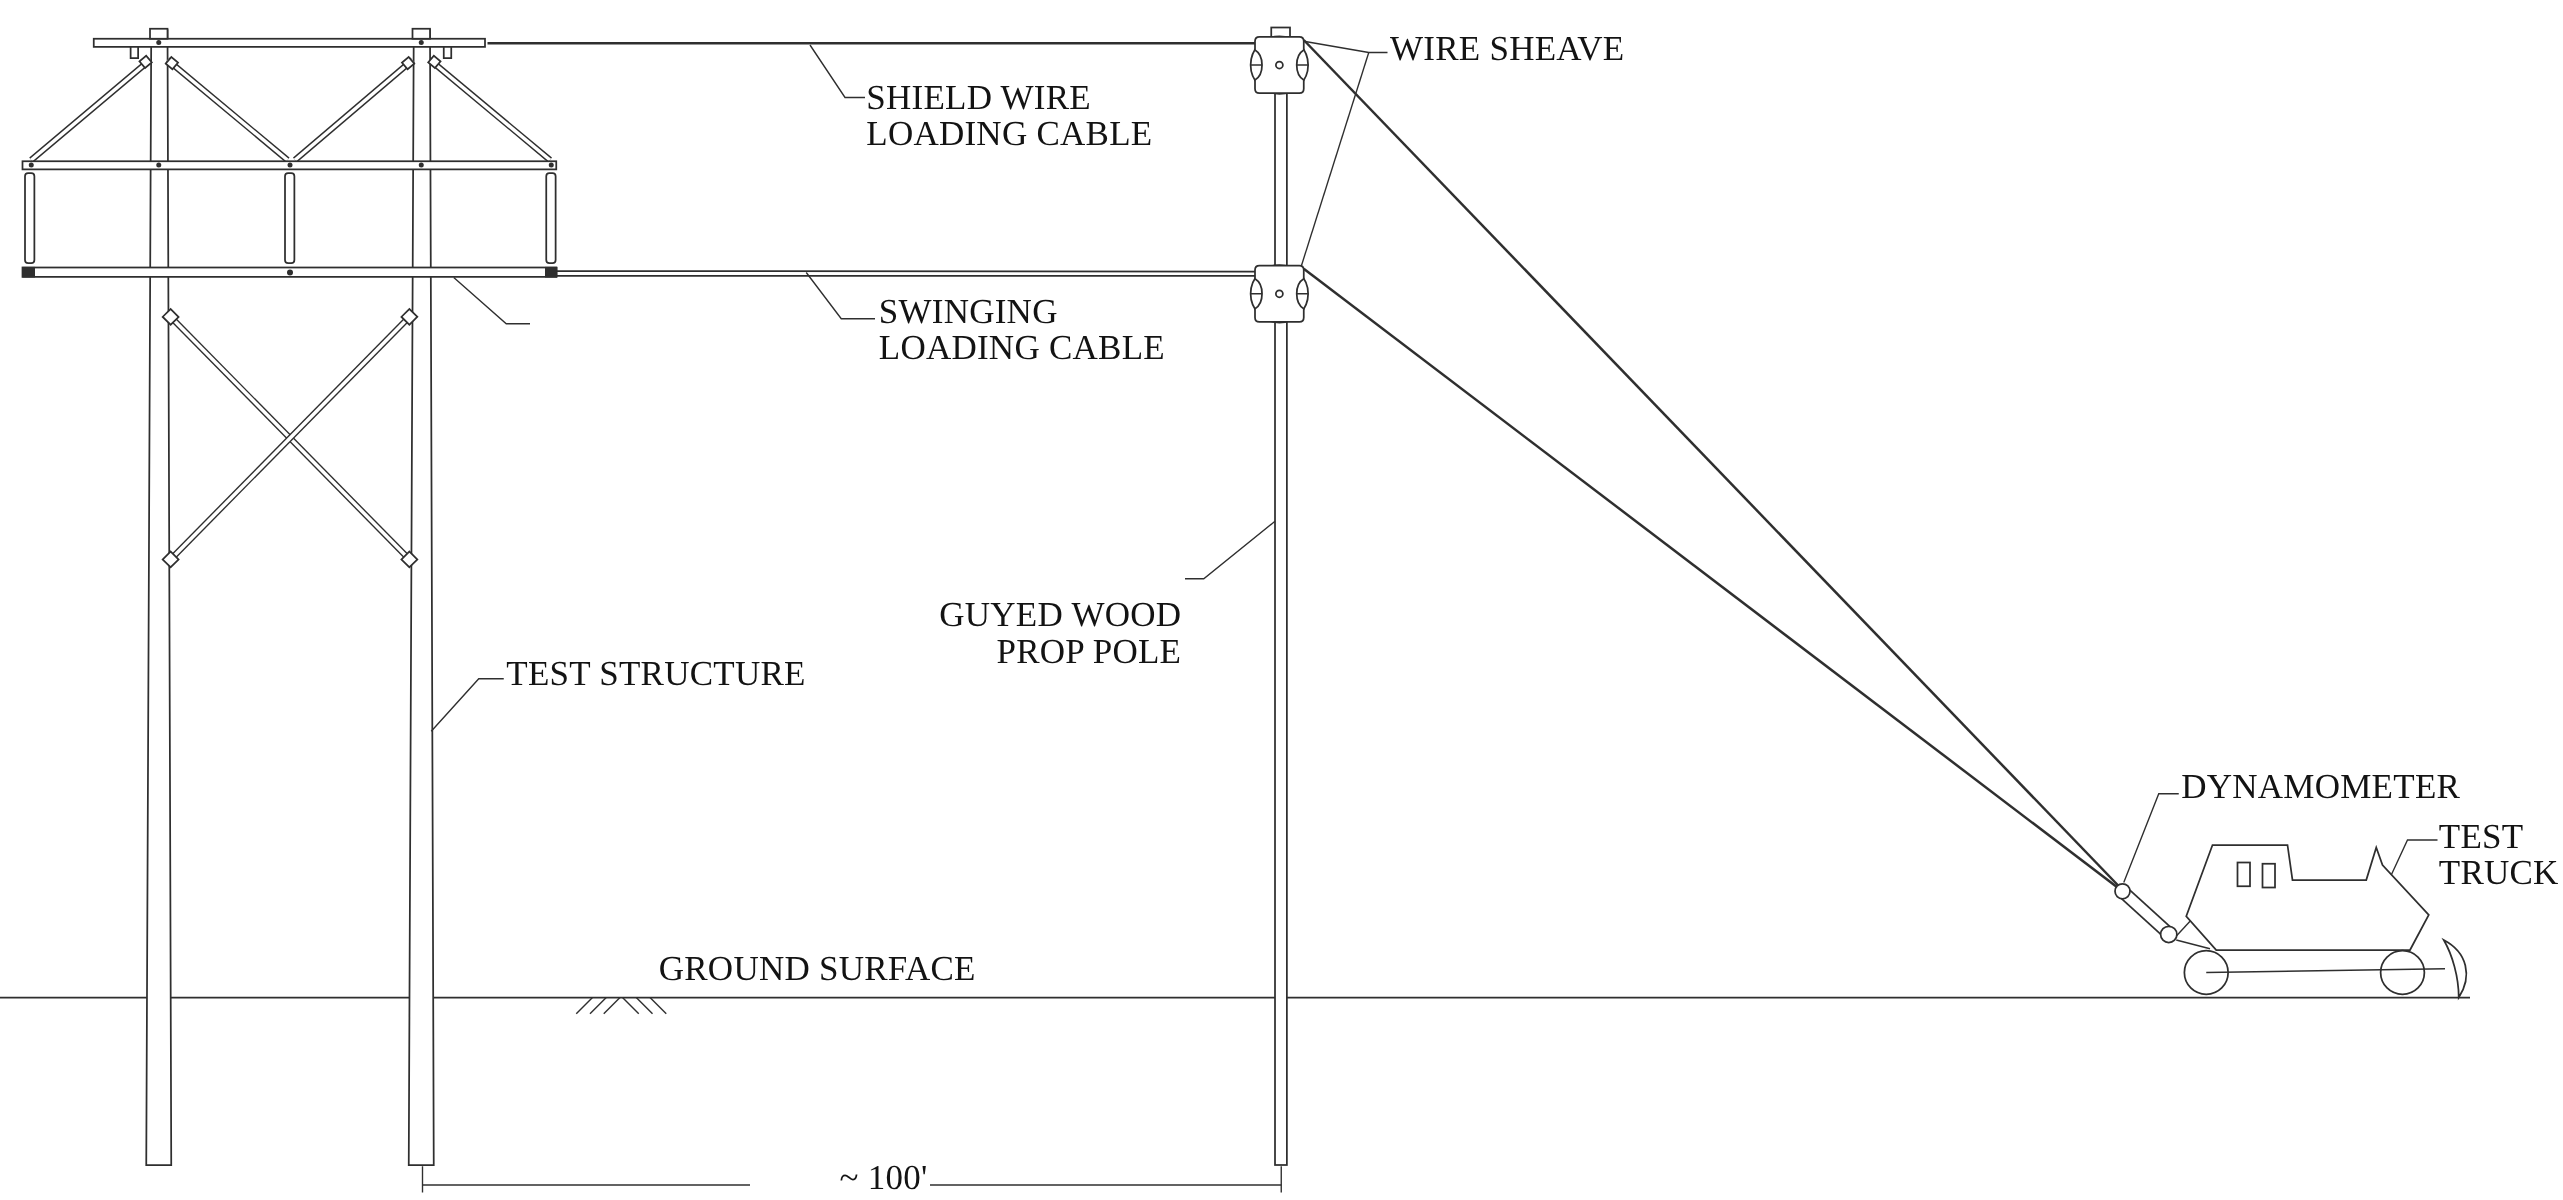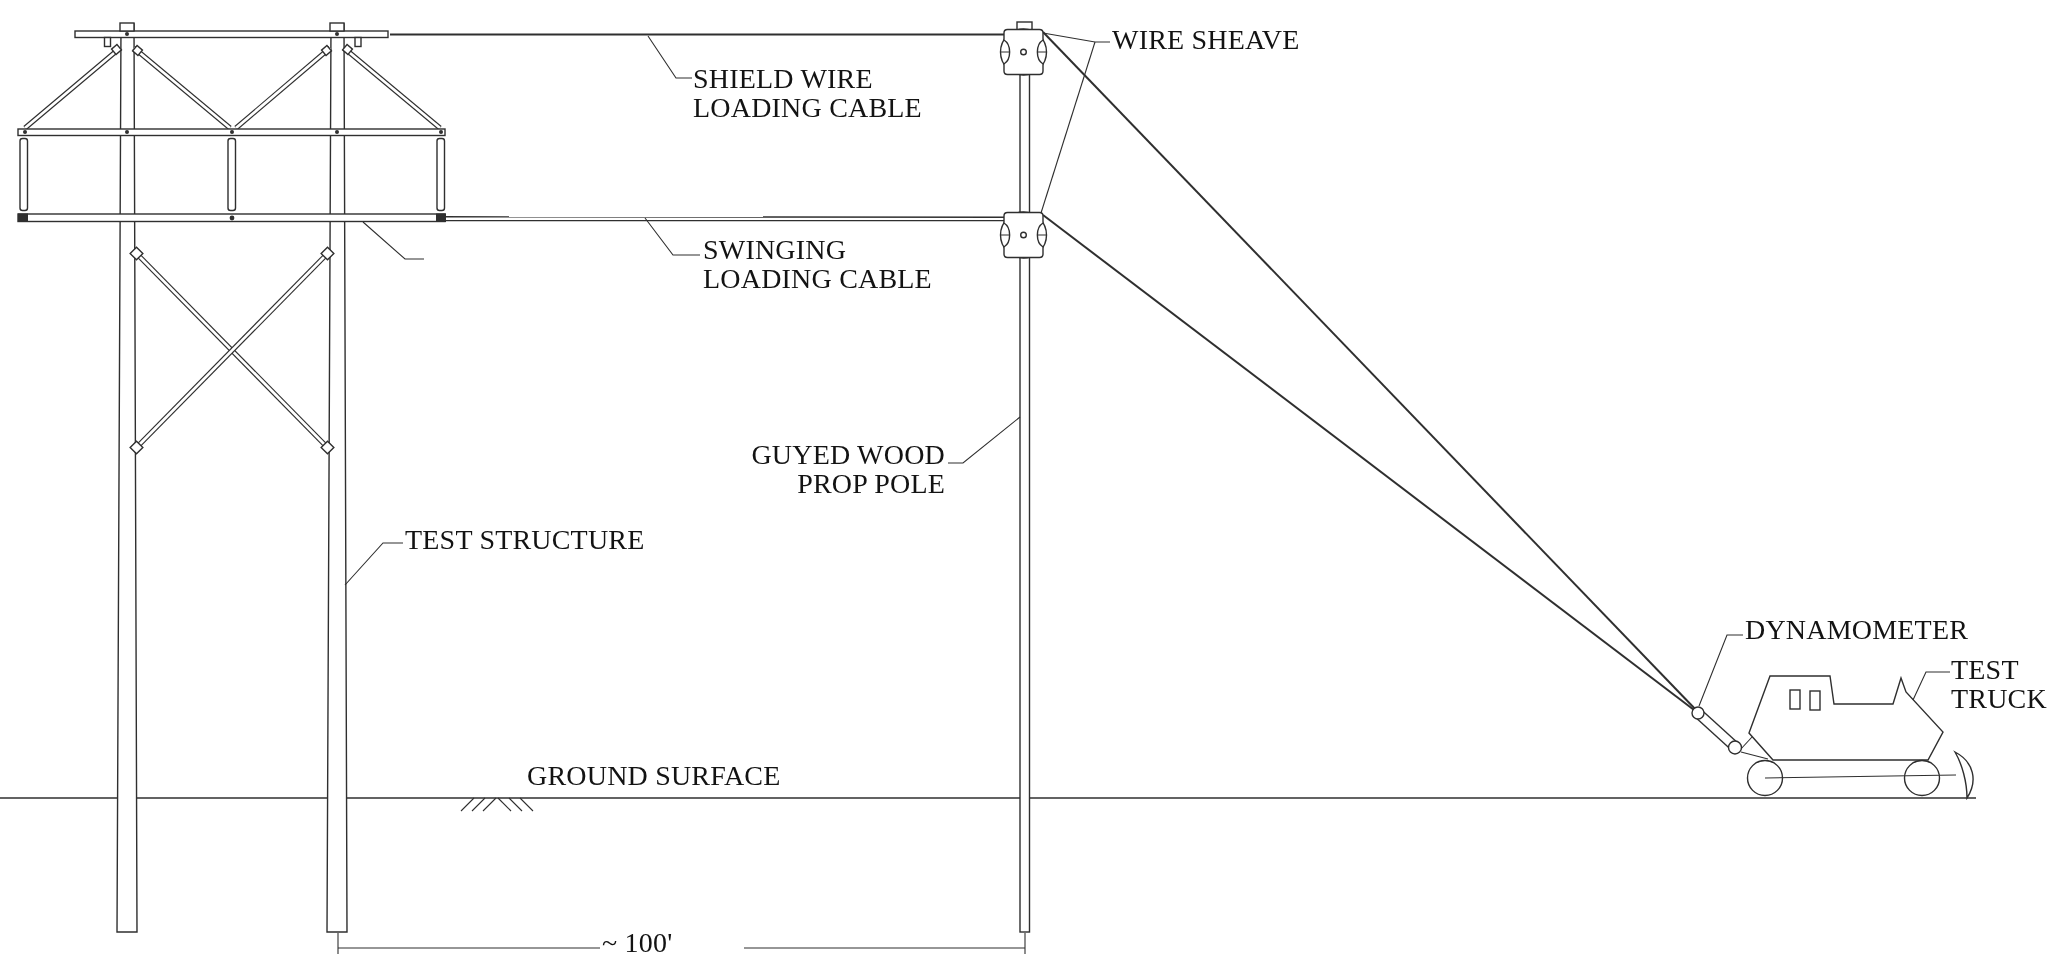--- a/index.html
+++ b/index.html
@@ -32,22 +32,22 @@
   .cap-i{stroke:var(--bg);stroke-width:8.2;}
   .label{
     position:absolute;
     font-size:28px;
     line-height:29px;
     letter-spacing:.2px;
     color:var(--text);
     white-space:nowrap;
   }
   .label .ln{display:block;}
-  .r{text-align:right;}
-  .c{text-align:left;}
+  .r{text-align:right;margin-top:38px;}
+  .c{text-align:right;}
 </style>
 </head>
 <body>
 
 <div class="stage">
 
   <svg width="2050" height="960" viewBox="0 0 2050 960">
 
     <g>
       <line x1="0" y1="798" x2="1976" y2="798" stroke-width="2.2"></line>

